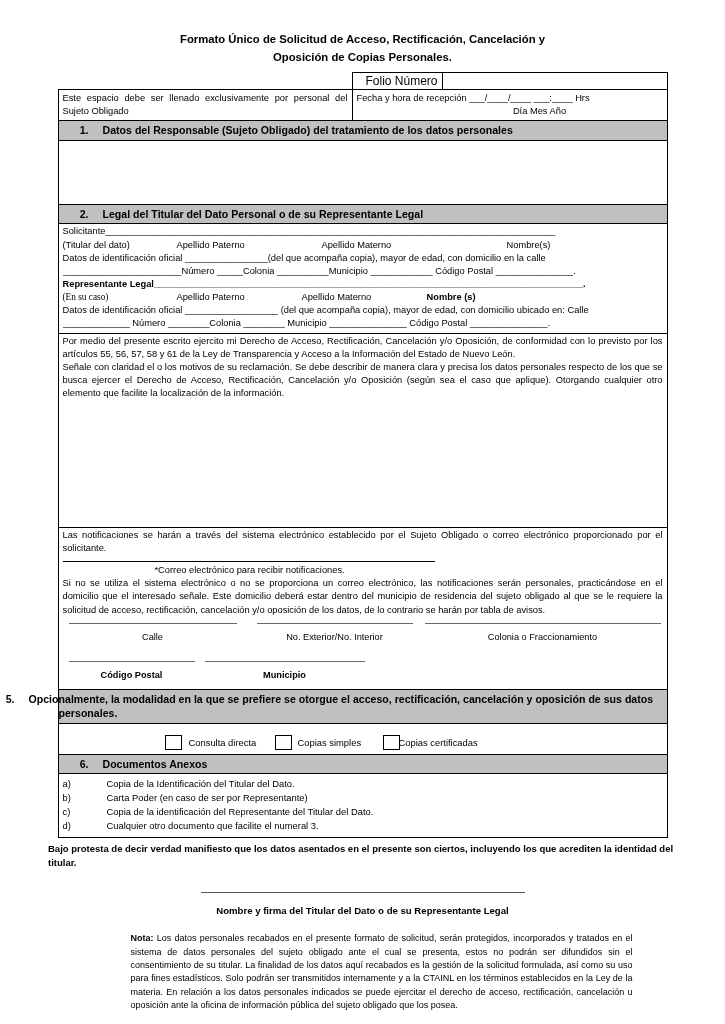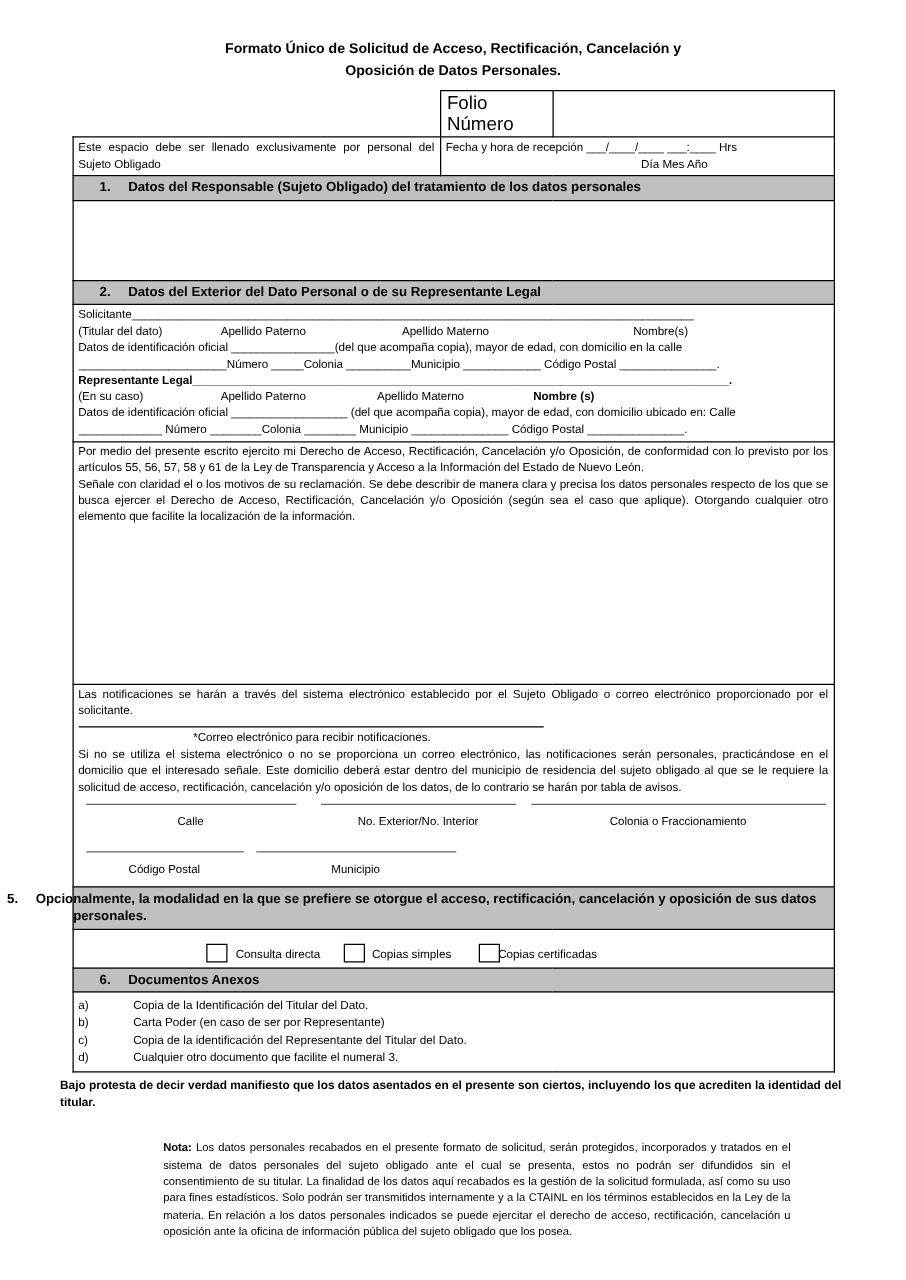--- a/index.html
+++ b/index.html
@@ -67,21 +67,21 @@
   }
   .just { text-align: justify; text-justify: inter-word; }
   .blank-box { height: 60px; }
   .hdr-left {
     font-size: 9.3px;
     line-height: 13.2px;
     padding: 2px 4px 2px 4px !important;
     text-align: justify;
     text-justify: inter-word;
   }
-  .folio-row td { padding: 1px 4px 1px 5px !important; font-size: 15px; }
+  .folio-row td { padding: 1px 4px 1px 5px !important; font-size: 12px; text-align: right; }
   .fecha-sub {
     text-align: center;
     padding-left: 60px;
   }
   .anexos-table {
     border-collapse: collapse;
     width: 100%;
     font-size: 9.4px;
     line-height: 14px;
   }
@@ -180,21 +180,21 @@
     white-space: nowrap;
   }
 </style>
 </head>
 <body>
 
 <div class="page">
 
   <div class="title-block">
     <span class="title-line">Formato Único de Solicitud de Acceso, Rectificación, Cancelación y</span>
-    <span class="title-line"><span>Oposición de Datos Personales</span><span>.</span></span>
+    <span class="title-line"><span>Oposición de Copias Personales</span><span>.</span></span>
   </div>
 
   <table class="doc">
     <colgroup>
       <col style="width:294px">
       <col style="width:90px">
       <col style="width:225px">
     </colgroup>
 
     <tbody>
@@ -218,37 +218,37 @@
       <td colspan="3" class="sec-head">
         <span class="num">1.</span><span class="htxt">Datos del Responsable (Sujeto Obligado) del tratamiento de los datos personales</span>
       </td>
     </tr>
     <tr>
       <td colspan="3" class="body-cell blank-box"></td>
     </tr>
 
     <tr>
       <td colspan="3" class="sec-head">
-        <span class="num">2.</span><span class="htxt">Datos del Exterior del Dato Personal o de su Representante Legal</span>
+        <span class="num">2.</span><span class="htxt">Legal del Titular del Dato Personal o de su Representante Legal</span>
       </td>
     </tr>
     <tr>
       <td colspan="3" class="body-cell">
         <div style="white-space:nowrap; overflow:hidden;"><span>Solicitante</span><span>_______________________________________________________________________________________</span></div>
         <div class="lbl-row">
           <span class="lbl" style="left:0px;">(Titular del dato)</span>
           <span class="lbl" style="left:114px;">Apellido Paterno</span>
           <span class="lbl" style="left:259px;">Apellido Materno</span>
           <span class="lbl" style="left:444px;">Nombre(s)</span>
         </div>
         <div class="just">Datos de identificación oficial ________________(del que acompaña copia), mayor de edad, con domicilio en la calle</div>
         <div style="white-space:nowrap; overflow:hidden;">_______________________Número _____Colonia __________Municipio ____________ Código Postal _______________.</div>
         <div style="white-space:nowrap; overflow:hidden;font-weight:bold;"><span>Representante Legal</span><span>___________________________________________________________________________________.</span></div>
         <div class="lbl-row">
-          <span class="lbl" style="left:0px;">(En su caso)</span>
+          <span class="lbl" style="left:0px;font-family:Liberation Serif, serif;">(En su caso)</span>
           <span class="lbl" style="left:114px;">Apellido Paterno</span>
           <span class="lbl" style="left:239px;">Apellido Materno</span>
           <span class="lbl" style="left:364px;font-weight:bold;">Nombre (s)</span>
         </div>
         <div class="just">Datos de identificación oficial __________________ (del que acompaña copia), mayor de edad, con domicilio ubicado en: Calle</div>
         <div style="white-space:nowrap; overflow:hidden;">_____________ Número ________Colonia ________ Municipio _______________ Código Postal _______________.</div>
       </td>
     </tr>
 
     <tr>
@@ -268,21 +268,21 @@
 
         <div class="addr-row" style="height:38px; margin-top:6px;">
           <div class="aline" style="left:6px; top:0; width:168px;"></div>
           <div class="aline" style="left:194px; top:0; width:156px;"></div>
           <div class="aline" style="left:362px; top:0; width:236px;"></div>
           <div class="alab" style="left:6px; top:8px; width:168px;">Calle</div>
           <div class="alab" style="left:194px; top:8px; width:156px;">No. Exterior/No. Interior</div>
           <div class="alab" style="left:362px; top:8px; width:236px;">Colonia o Fraccionamiento</div>
         </div>
 
-        <div class="addr-row" style="height:26px;">
+        <div class="addr-row" style="height:26px;font-weight:bold;">
           <div class="aline" style="left:6px; top:0; width:126px;"></div>
           <div class="aline" style="left:142px; top:0; width:160px;"></div>
           <div class="alab" style="left:6px; top:8px; width:126px;">Código Postal</div>
           <div class="alab" style="left:142px; top:8px; width:160px;">Municipio</div>
         </div>
       </td>
     </tr>
 
     <tr>
       <td colspan="3" class="sec-head sec-head-multiline">
@@ -327,18 +327,22 @@
           </tr>
         </tbody>
             </table>
       </td>
     </tr>
   </tbody>
     </table>
 
   <div class="protesta">Bajo protesta de decir verdad manifiesto que los datos asentados en el presente son ciertos, incluyendo los que acrediten la identidad del titular.</div>
 
+  <div class="sig-area">
+    <div class="sig-line"></div>
+    <div class="sig-caption">Nombre y firma del Titular del Dato o de su Representante Legal</div>
+  </div>
 
   <div class="nota">
     <b>Nota:</b><span> Los datos personales recabados en el presente formato de solicitud, serán protegidos, incorporados y tratados en el sistema de datos personales del sujeto obligado ante el cual se presenta, estos no podrán ser difundidos sin el consentimiento de su titular.  La finalidad de los datos aquí recabados es la gestión de la solicitud formulada, así como su uso para fines estadísticos.  Solo podrán ser transmitidos internamente y a la CTAINL en los términos establecidos en la Ley de la materia.  En relación a los datos personales indicados se puede ejercitar el derecho de acceso, rectificación, cancelación u oposición ante la oficina de información pública del sujeto obligado que los posea.</span>
   </div>
 
 </div>
 
 </body></html>

